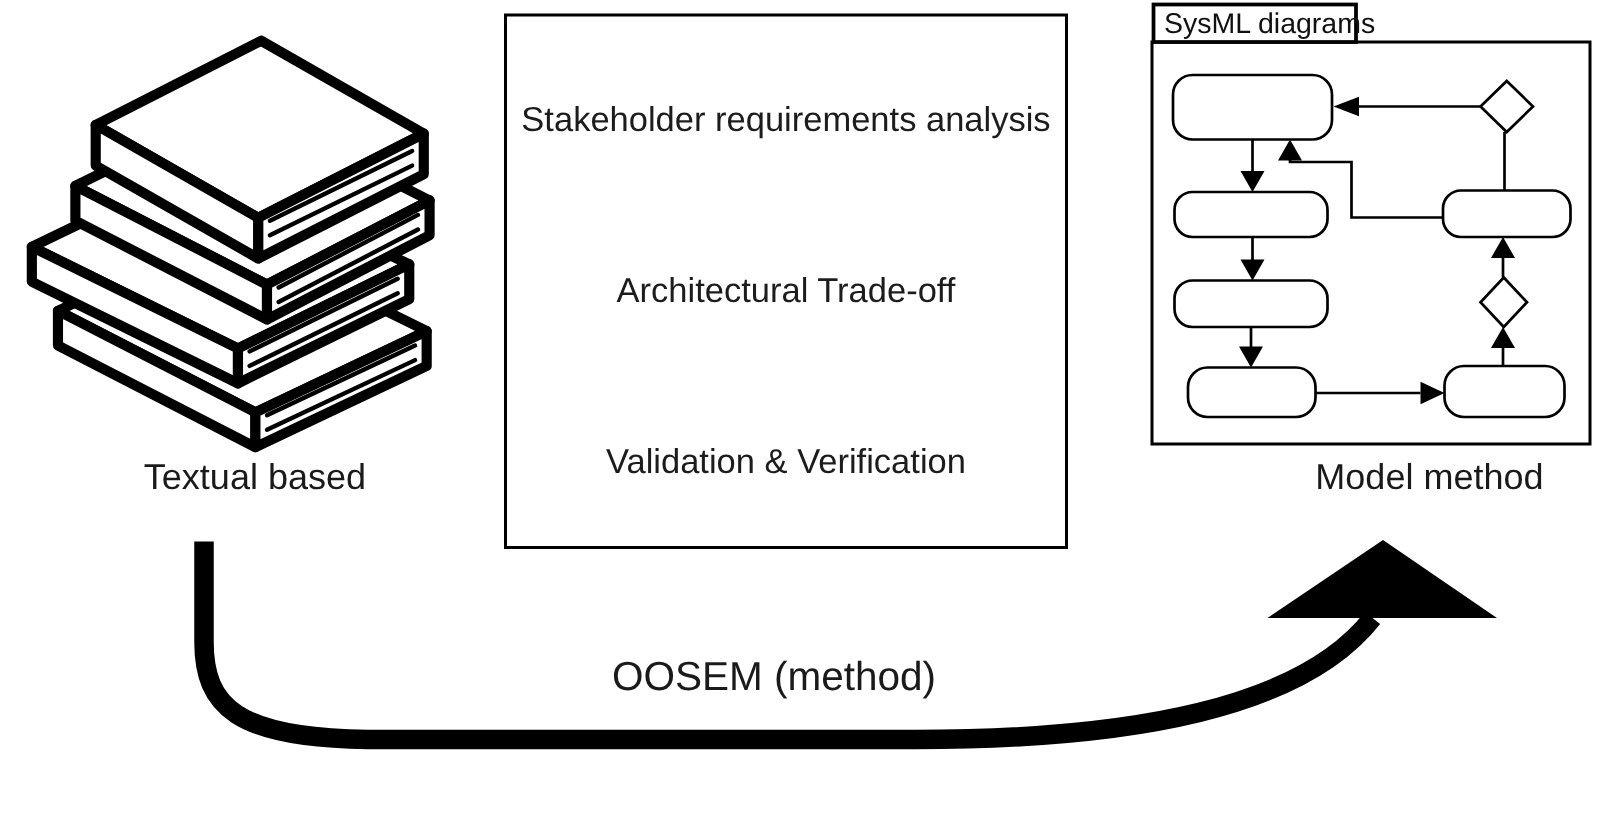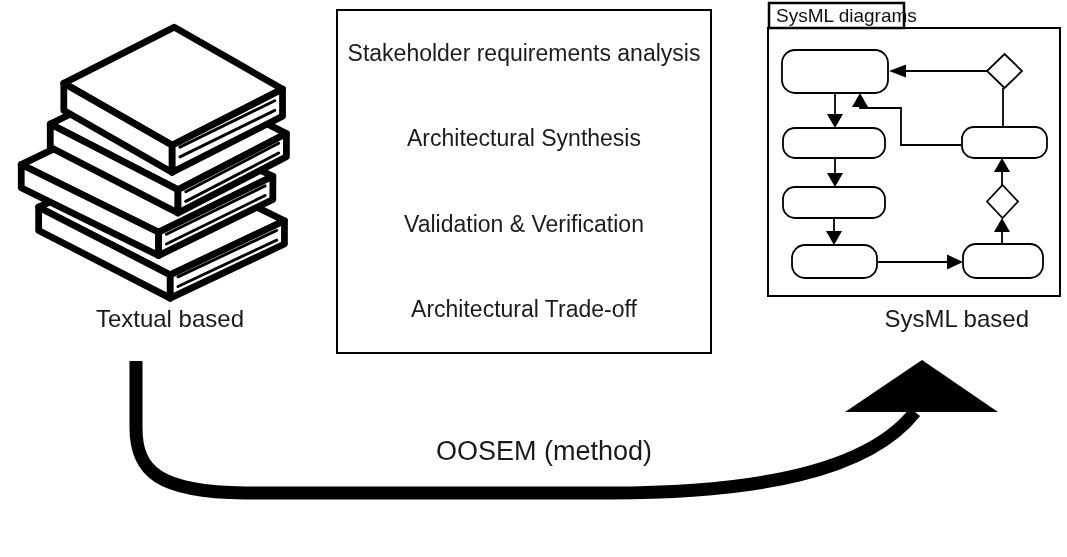--- a/index.html
+++ b/index.html
@@ -9,27 +9,27 @@
   }
   .abs{position:absolute;}
   .caption{
     font-size:24px;font-weight:400;color:#1a1a1a;text-align:right;line-height:1.1;
     white-space:nowrap;
   }
   .process-box{
     left:336px;top:9px;width:372px;height:341px;
     border:2px solid #000;background:#ffffff;
     display:flex;flex-direction:column;justify-content:space-around;align-items:center;
-    box-sizing:content-box;
+    padding-top:12px;box-sizing:content-box;
   }
   .process-item{
     font-size:23px;color:#1c1c1c;text-align:center;white-space:nowrap;line-height:1;
   }
   .swoosh-label{
-    font-size:27px;color:#1a1a1a;white-space:nowrap;line-height:1.1;margin-left:28px;
+    font-size:27px;color:#1a1a1a;white-space:nowrap;line-height:1.1;
   }
   svg{display:block;}
   .ink-line{stroke:#000;fill:none;}
   .ink-fill{fill:#000;stroke:none;}
   .node{fill:#ffffff;stroke:#000;stroke-width:1.8;}
   .edge{stroke:#000;stroke-width:1.8;fill:none;}
   .bookface{fill:#ffffff;stroke:#000;stroke-width:7;stroke-linejoin:round;}
   .pageline{fill:none;stroke:#000;stroke-width:3;stroke-linecap:round;}
 </style>
 </head>
@@ -69,23 +69,22 @@
       <path class="bookface" d="M170,148 L170,176 L284,118 L284,90 Z"></path>
       <path class="pageline" d="M178,150 L276,102"></path>
       <path class="pageline" d="M178,160 L276,112"></path>
     </g>
   </svg>
 
   <div class="abs caption" style="left:44px;top:306px;width:200px;">Textual based</div>
 
   <div class="abs process-box">
     <div class="process-item">Stakeholder requirements analysis</div>
-    <div class="process-item">Architectural Synthesis</div>
+    <div class="process-item">Architectural Trade-off</div>
     <div class="process-item">Validation &amp; Verification</div>
-    <div class="process-item">Architectural Trade-off</div>
   </div>
 
   <svg class="abs" style="left:765px;top:0px;" width="302" height="300" viewBox="765 0 302 300">
 
     <rect x="768" y="28" width="292" height="268" fill="#ffffff" stroke="#000" stroke-width="2"></rect>
 
     <rect x="769" y="3" width="135" height="25" fill="#ffffff" stroke="#000" stroke-width="2.5"></rect>
     <text x="776" y="22" font-size="19" fill="#111">SysML diagrams</text>
 
     <g>
@@ -120,21 +119,21 @@
     <rect class="node" x="782" y="50" width="106" height="43" rx="13"></rect>
     <rect class="node" x="783" y="128" width="102" height="30" rx="12"></rect>
     <rect class="node" x="783" y="187" width="102" height="31" rx="12"></rect>
     <rect class="node" x="792" y="245" width="85" height="33" rx="13"></rect>
     <rect class="node" x="962" y="127" width="85" height="31" rx="12"></rect>
     <rect class="node" x="963" y="244" width="80" height="34" rx="13"></rect>
     <polygon class="node" points="1004.5,54 1022,71 1004.5,88 987,71"></polygon>
     <polygon class="node" points="1002.5,185 1018,201.5 1002.5,218 987,201.5"></polygon>
   </svg>
 
-  <div class="abs caption" style="left:829px;top:306px;width:200px;">SysML based</div>
+  <div class="abs caption" style="left:829px;top:306px;width:200px;">Model method</div>
 
   <svg class="abs" style="left:0;top:0;" width="1067" height="557" viewBox="0 0 1067 557">
     <path class="ink-line" style="stroke-width:13;" d="M136,361 L136,428 C136,471 158,492 245,493 L610,493 C755,493 868,472 915,412"></path>
     <polygon class="ink-fill" points="845,412 998,412 922,360"></polygon>
   </svg>
 
   <div class="abs swoosh-label" style="left:408px;top:437px;">OOSEM (method)</div>
 
 </div>
 

